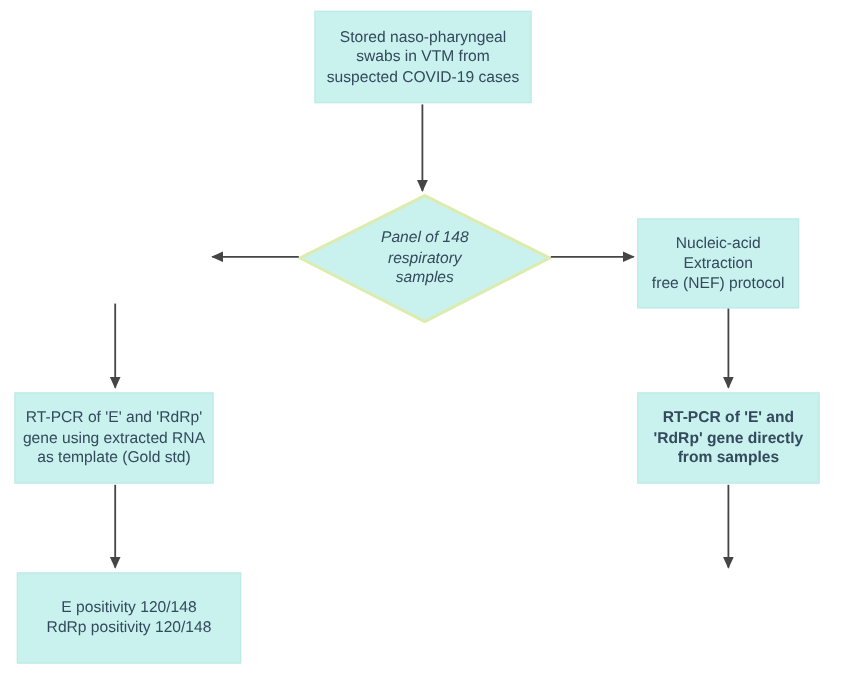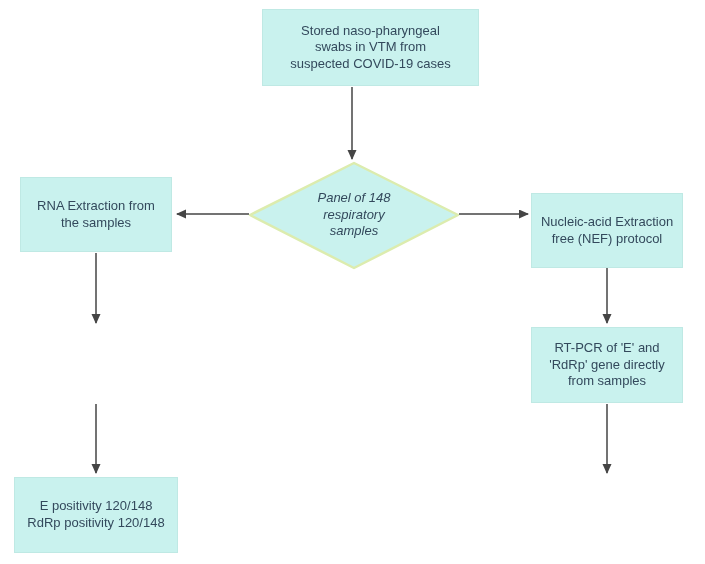--- a/index.html
+++ b/index.html
@@ -43,26 +43,26 @@
     font-style: italic;
   }
   svg.overlay {
     position: absolute;
     left: 0;
     top: 0;
     width: 705px;
     height: 564px;
   }
   
-  .n-stored   { left: 262px; top: 9px;   width: 217px; height: 77px; }
+  .n-stored   { left: 262px; top: 9px;   width: 181px; height: 77px; }
   .n-rna      { left: 20px;  top: 177px; width: 152px; height: 75px; }
-  .n-nef      { left: 531px; top: 193px; width: 152px; height: 75px; }
+  .n-nef      { left: 531px; top: 182px; width: 135px; height: 75px; }
   .n-gold     { left: 12px;  top: 327px; width: 166px; height: 76px; }
-  .n-direct   { left: 531px; top: 327px; width: 152px; height: 76px; }
-  .n-resgold  { left: 14px;  top: 477px; width: 164px; height: 76px; }
+  .n-direct   { left: 531px; top: 327px; width: 152px; height: 76px; font-weight: bold; }
+  .n-resgold  { left: 14px;  top: 477px; width: 187px; height: 76px; }
   .n-resnef   { left: 512px; top: 477px; width: 178px; height: 76px; }
   .l-panel    { left: 282px; top: 188px; width: 144px; height: 54px; }
 </style>
 </head>
 <body>
 
 <div class="canvas">
 
   <svg class="overlay" viewBox="0 0 705 564" xmlns="http://www.w3.org/2000/svg">
     <defs>
@@ -83,26 +83,27 @@
   </svg>
 
   <div class="node n-stored">Stored naso-pharyngeal
 swabs in VTM from
 suspected COVID-19 cases</div>
 
   <div class="diamond-label l-panel">Panel of 148
 respiratory
 samples</div>
 
-  <div class="node n-rna">RNA Extraction from
-the samples</div>
 
   <div class="node n-nef">Nucleic-acid Extraction
 free (NEF) protocol</div>
 
+  <div class="node n-gold">RT-PCR of 'E' and 'RdRp'
+gene using extracted RNA
+as template (Gold std)</div>
 
   <div class="node n-direct">RT-PCR of 'E' and
 'RdRp' gene directly
 from samples</div>
 
   <div class="node n-resgold">E positivity 120/148
 RdRp positivity 120/148</div>
 
 
 </div>

